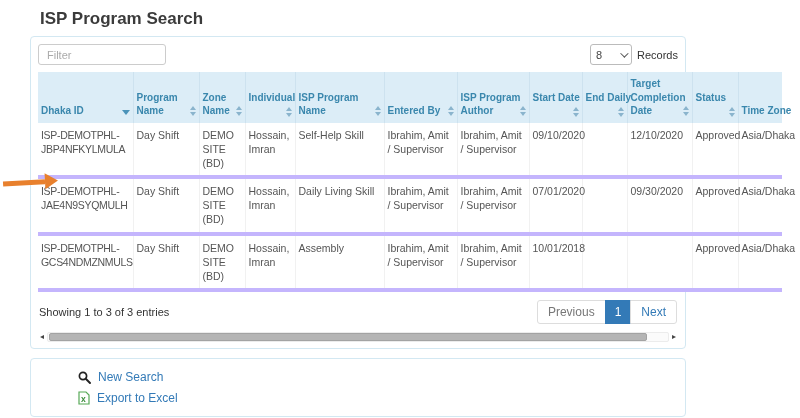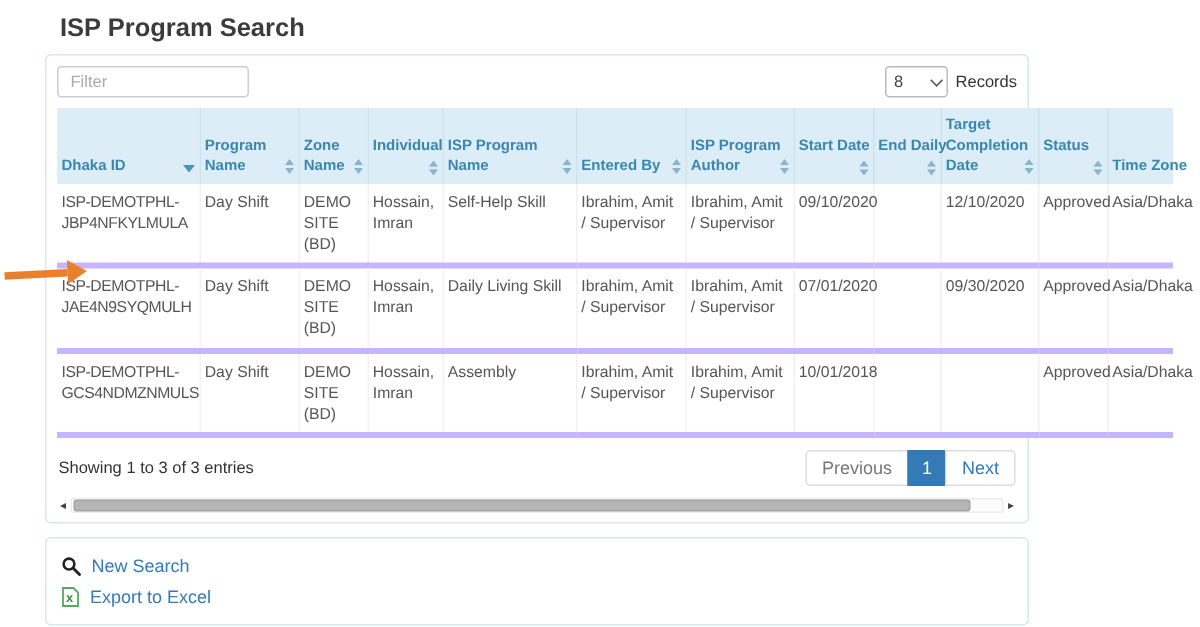--- a/index.html
+++ b/index.html
@@ -43,21 +43,21 @@
   .pg-active { background: #337ab7; border-color: #337ab7; color: #fff; padding: 4px 9px; }
   .pg-next { color: #337ab7; border-radius: 0 3px 3px 0; }
 
   .hscroll { margin-top: 7px; display: flex; align-items: center; height: 11px; }
   .sb-arrow { font-size: 8px; color: #444; line-height: 11px; width: 8px; text-align: center; cursor: pointer; }
   .sb-track { flex: 1; height: 10px; background: #fbfbfb; border: 1px solid #ececec; border-radius: 2px; position: relative; margin: 0 1px; }
   .sb-thumb { position: absolute; left: 1px; top: 0px; height: 8px; width: 96.5%; background: #b5b5b5; border: 1px solid #a3a3a3; border-radius: 2px; }
 
   
   .panel-actions { margin-top: 9px; padding: 11px 10px; display: flex; flex-direction: column; gap: 7px; }
-  .action-link { color: #337ab7; font-size: 12px; text-decoration: none; display: flex; align-items: center; gap: 7px; width: max-content; cursor: pointer; }
+  .action-link { color: #337ab7; font-size: 12px; text-decoration: none; display: flex; align-items: center; gap: 7px; width: max-content; cursor: pointer; margin-left: 37px; }
   .action-link .ico { display: inline-flex; }
 
   
   .footer-bar { margin-top: 9px; background: #d9edf7; border-radius: 4px; padding: 8px 9px; width: 760px; }
 
   
   .annot-arrow { position: absolute; left: 3px; top: 174px; width: 56px; height: 16px; transform: rotate(-3deg); }
   .annot-arrow .shaft { position: absolute; left: 0; top: 5.5px; width: 42px; height: 5px; background: #e8802d; }
   .annot-arrow .head { position: absolute; left: 42px; top: 0; width: 0; height: 0; border-top: 8px solid transparent; border-bottom: 8px solid transparent; border-left: 13px solid #e8802d; }
 </style>

